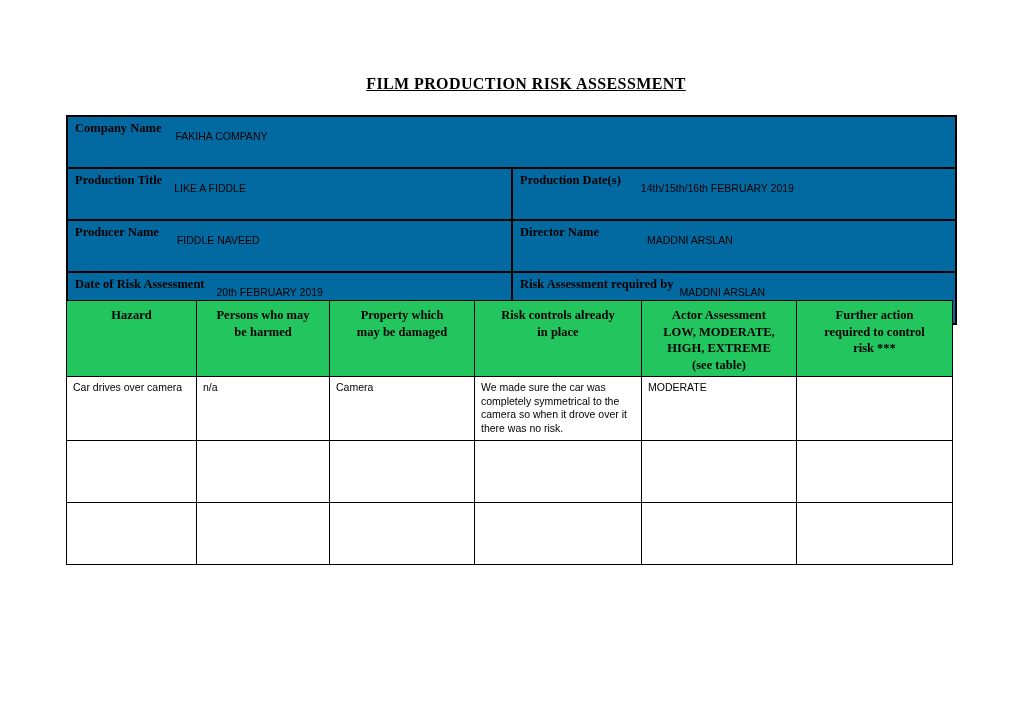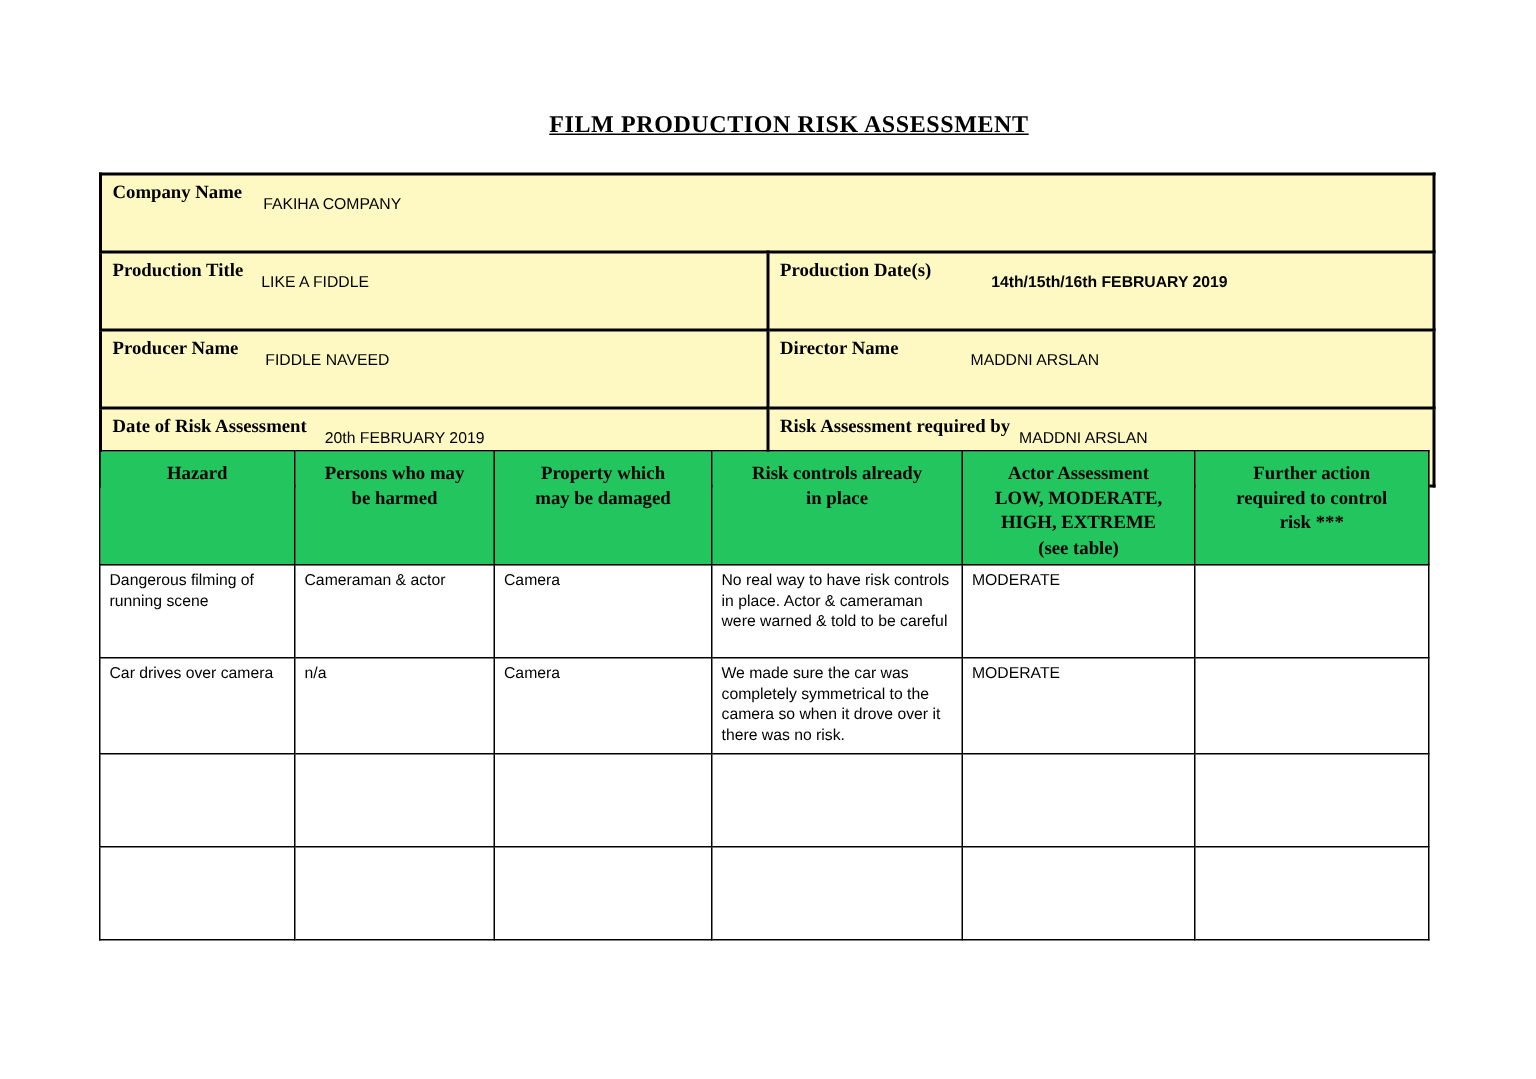--- a/index.html
+++ b/index.html
@@ -18,33 +18,33 @@
     font-weight: bold; font-size: 16px; letter-spacing: 0.4px; padding-left: 28px;
   }
   .doc-title .u { text-decoration: underline; }
 
   
   .info-table {
     position: absolute; left: 66px; top: 115px; width: 891px;
     border-collapse: collapse;
   }
   .info-table td {
-    border: 2px solid #000; background: #fef9c3;
+    border: 2px solid #000; background: #0369a1;
     padding: 0; height: 52px; vertical-align: top;
   }
   .info-cell { display: flex; align-items: flex-start; }
   .info-label {
     font-family: "Liberation Serif", serif; font-weight: bold;
     font-size: 12.5px; padding: 4px 0 0 7px; white-space: nowrap;
   }
   .info-value { font-size: 10.5px; padding-top: 13px; white-space: nowrap; }
   .gap12 { margin-left: 12px; text-align: center; }
   .gap14 { margin-left: 14px; }
   .gap18 { margin-left: 18px; }
-  .gap38 { margin-left: 40px; font-weight: bold; }
+  .gap38 { margin-left: 20px; }
   .gap48 { margin-left: 48px; }
   .gap6  { margin-left: 6px; }
 
   
   .risk-table {
     position: absolute; left: 66px; top: 300px; width: 886px;
     border-collapse: collapse; table-layout: fixed;
   }
   .risk-table th, .risk-table td { border: 1px solid #000; vertical-align: top; }
   .risk-table th {
@@ -145,28 +145,20 @@
 LOW, MODERATE,
 HIGH, EXTREME
 (see table)</th>
         <th>Further action
 required to control
 risk ***</th>
       </tr>
     </thead>
     <tbody>
       <tr>
-        <td>Dangerous filming of running scene</td>
-        <td>Cameraman &amp; actor</td>
-        <td>Camera</td>
-        <td>No real way to have risk controls in place. Actor &amp; cameraman were warned &amp; told to be careful</td>
-        <td>MODERATE</td>
-        <td></td>
-      </tr>
-      <tr>
         <td>Car drives over camera</td>
         <td>n/a</td>
         <td>Camera</td>
         <td>We made sure the car was completely symmetrical to the camera so when it drove over it there was no risk.</td>
         <td>MODERATE</td>
         <td></td>
       </tr>
       <tr>
         <td></td>
         <td></td>

